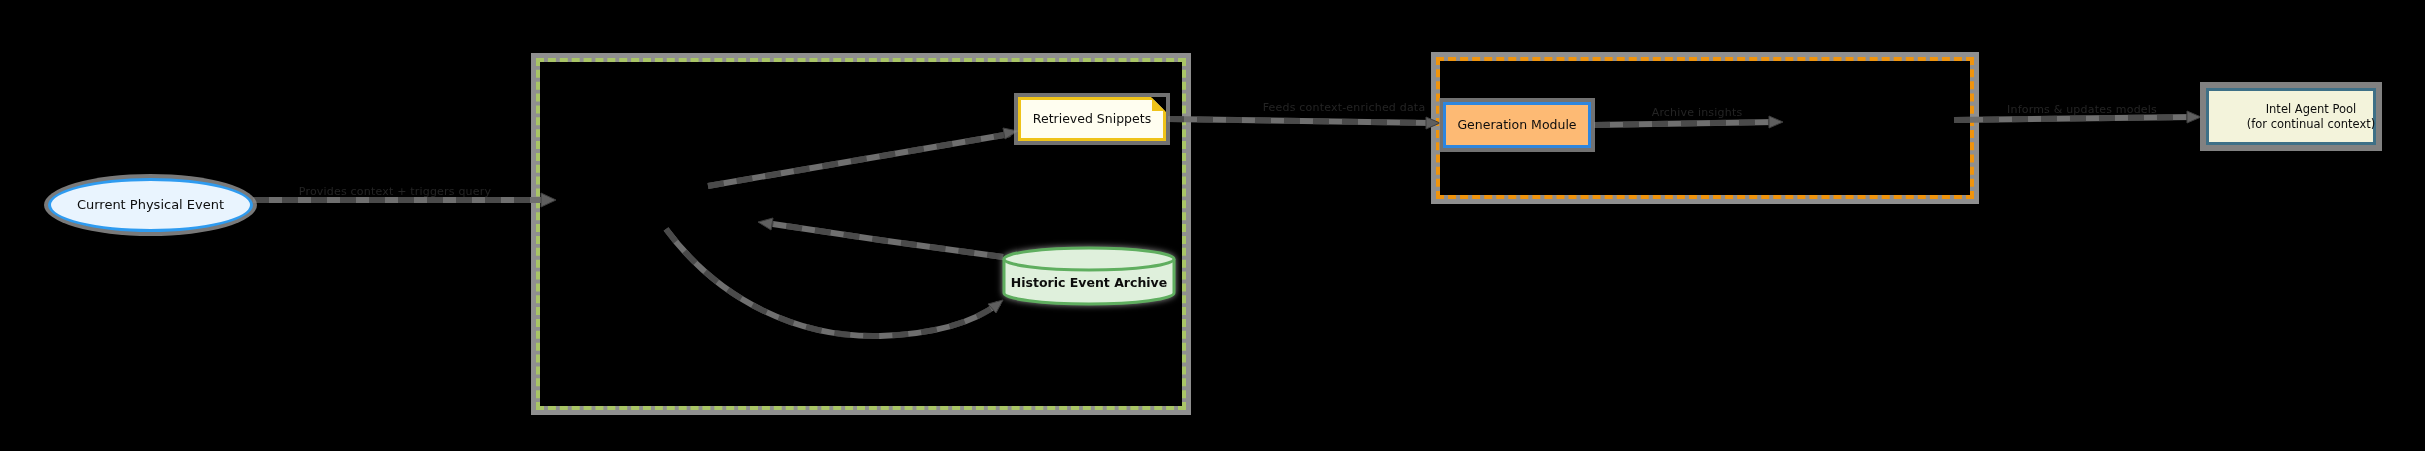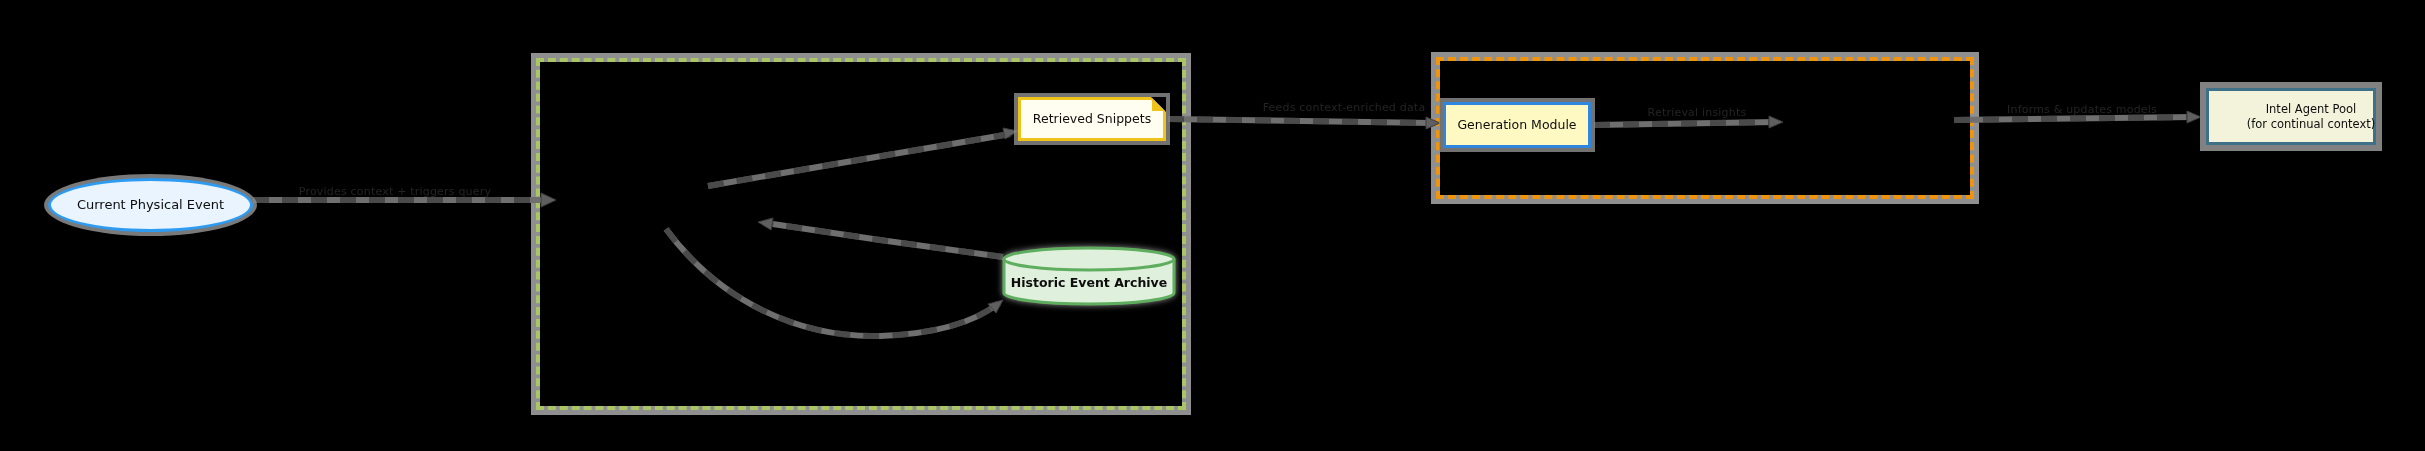--- a/index.html
+++ b/index.html
@@ -37,21 +37,21 @@
     position: absolute; display: flex; align-items: center; justify-content: center;
     text-align: center; font-size: 13px; color: #0d0d0d; line-height: 1.25;
     white-space: nowrap;
   }
   .node-ellipse-blue {
     border-radius: 50%;
     background: #e9f4fe; border: 3px solid #2e9bf0;
     box-shadow: 0 0 0 4px rgba(142,142,142,.85);
   }
   .node-rect-blue {
-    background: #fef9c3; border: 3px solid #2e86de;
+    background: #fdba74; border: 3px solid #2e86de;
     box-shadow: 0 0 0 4px rgba(142,142,142,.8);
   }
   .node-note {
     background: #fffef0; border: 3px solid #efc319;
     box-shadow: 0 0 0 4px rgba(142,142,142,.8);
   }
   .note-cut { position: absolute; top: -3px; right: -3px; width: 15px; height: 15px;
     background: #000; clip-path: polygon(0 0, 100% 0, 100% 100%); }
   .note-fold { position: absolute; top: -2px; right: -2px; width: 13px; height: 13px;
     background: #efc319; clip-path: polygon(0 0, 100% 100%, 0 100%); }
@@ -113,21 +113,21 @@
     </g>
     <g>
       <path class="edge-main" d="M1954,120 L2194,117"></path>
       <path class="edge-rough" d="M1954,120 L2194,117"></path>
       <polygon class="arrow" points="2201,117 2187,111 2187,123"></polygon>
     </g>
   </svg>
 
   <div class="edge-label" style="left:395px; top:185px;">Provides context + triggers query</div>
   <div class="edge-label" style="left:1344px; top:101px;">Feeds context-enriched data</div>
-  <div class="edge-label" style="left:1697px; top:106px;">Retrieval insights</div>
+  <div class="edge-label" style="left:1697px; top:106px;">Archive insights</div>
   <div class="edge-label" style="left:2082px; top:103px;">Informs &amp; updates models</div>
 
   <div class="node node-ellipse-blue" style="left:48px; top:178px; width:205px; height:54px;">
     <span>Current Physical Event</span>
   </div>
 
 
   <div class="node node-note" style="left:1018px; top:97px; width:148px; height:44px; font-size:12.5px;">
     <span class="note-cut"></span>
     <span class="note-fold"></span>

